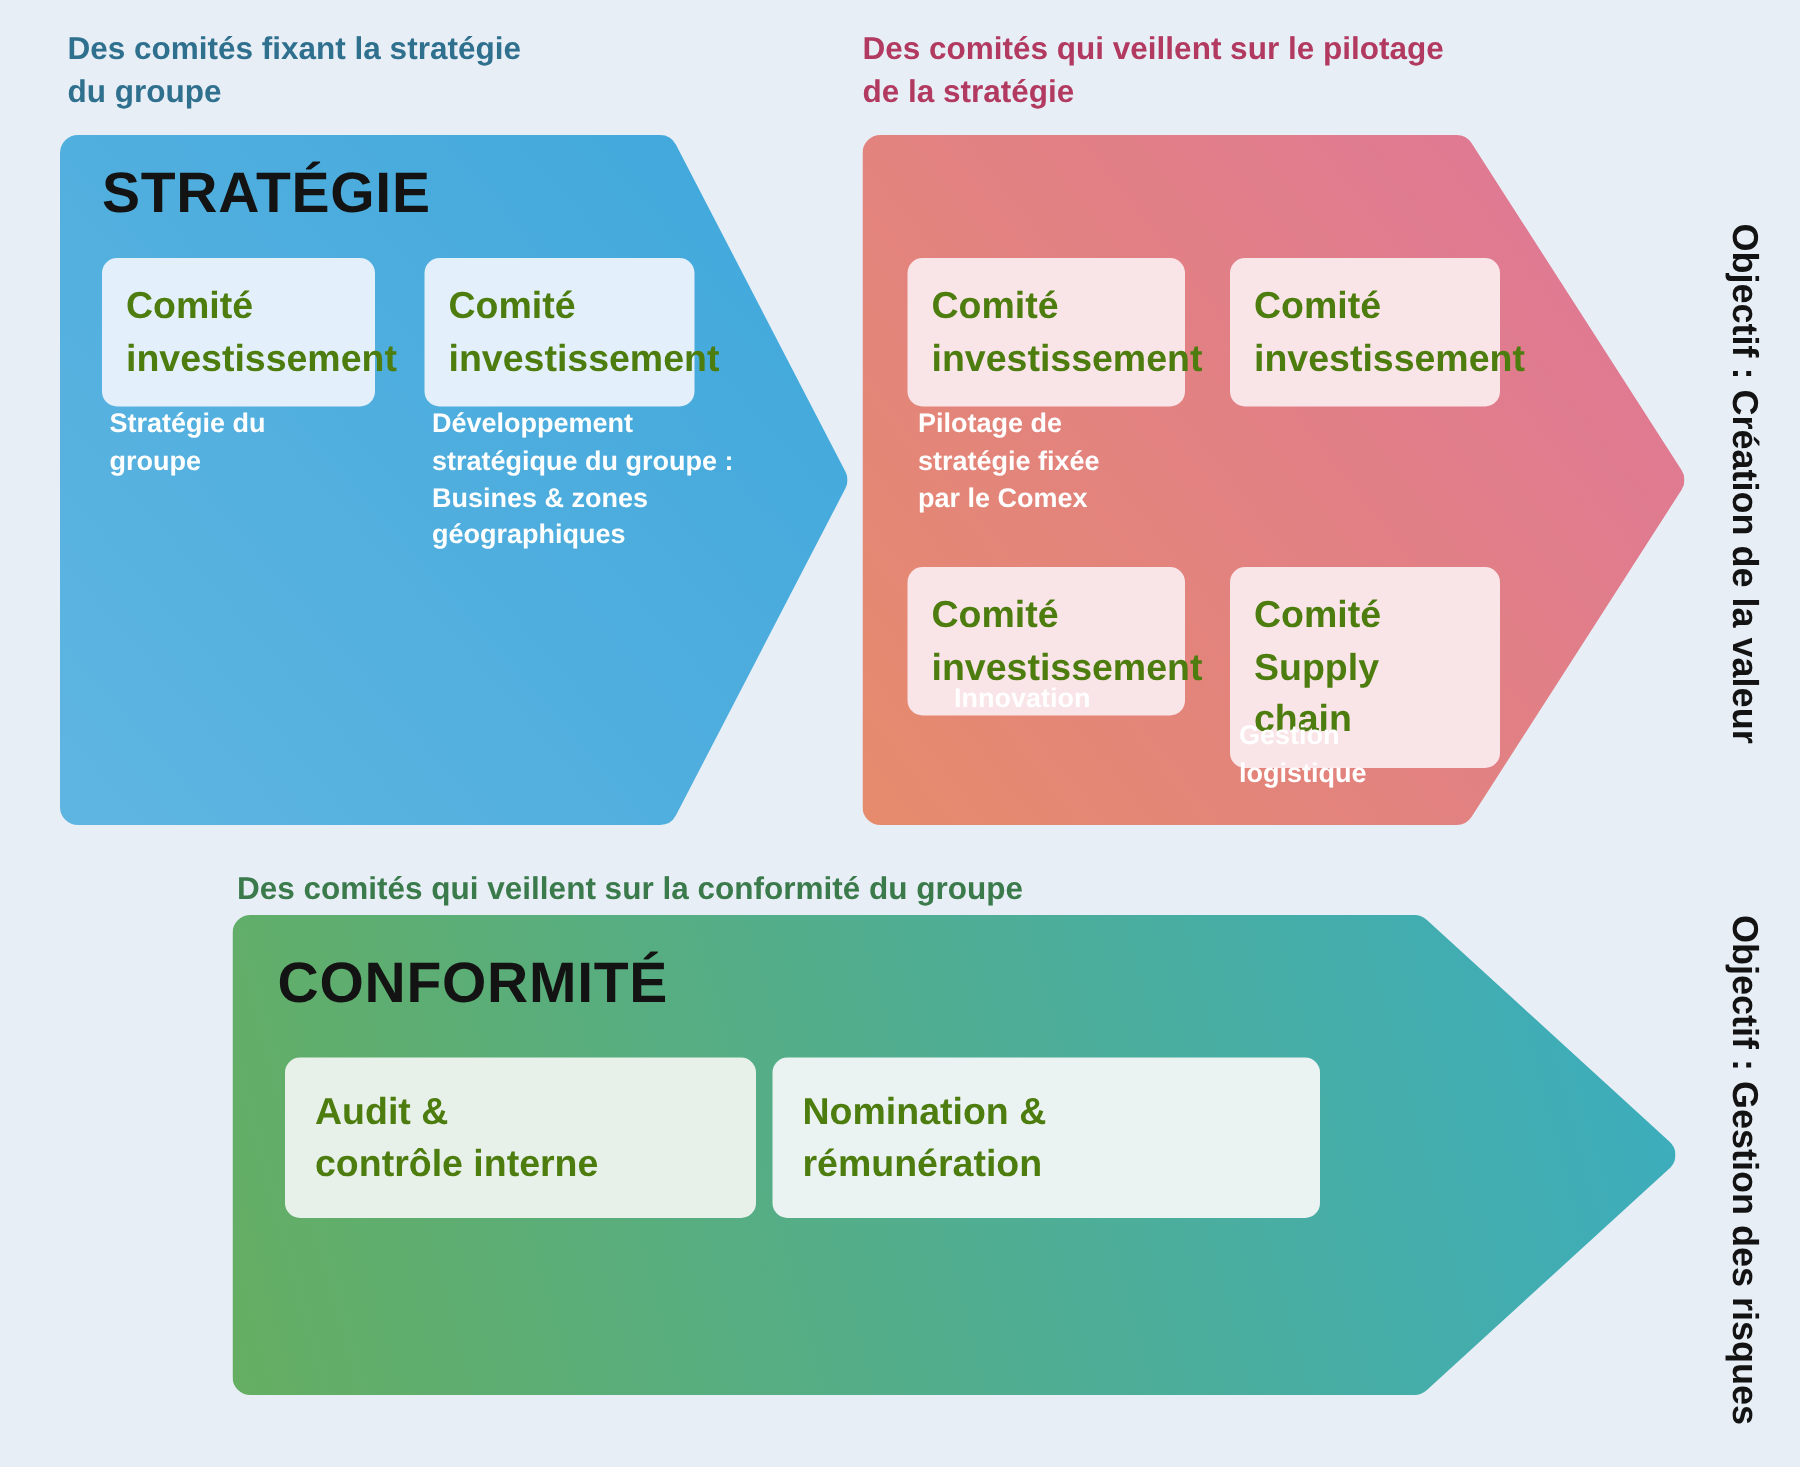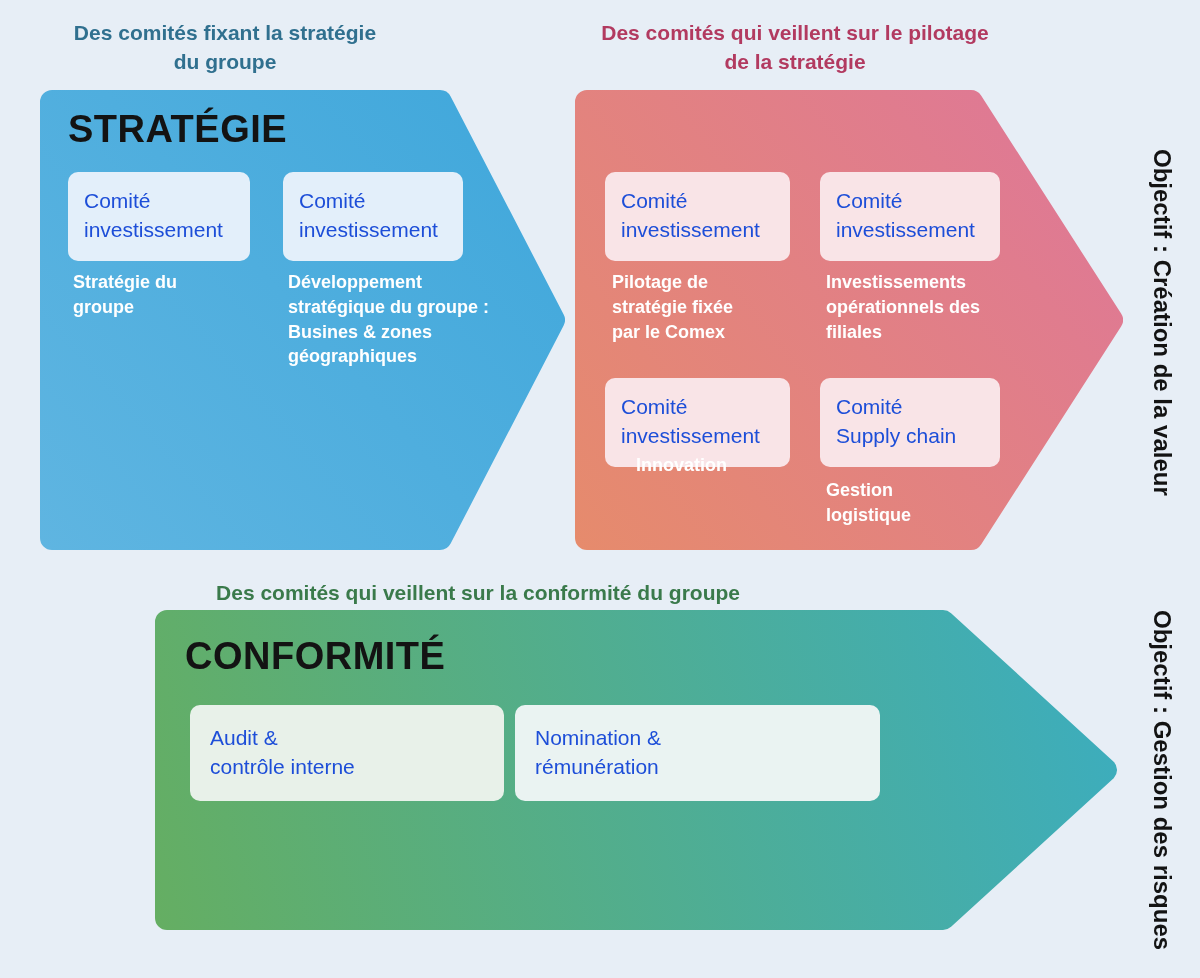--- a/index.html
+++ b/index.html
@@ -6,21 +6,21 @@
   body{
     font-family:"Liberation Sans","DejaVu Sans",sans-serif;
     background:#E7EEF6;
   }
   .canvas{
     position:relative;
     width:1200px;height:978px;
     background:#E7EEF6;
     overflow:hidden;
   }
-  .abs{position:absolute;text-align:center;}
+  .abs{position:absolute;}
   svg.arrow{position:absolute;display:block;}
 
   .eyebrow{
     position:absolute;
     font-size:21px;font-weight:700;line-height:1.4;
     white-space:pre-line;
   }
   .eyebrow-strategy{color:#30708F;}
   .eyebrow-pilotage{color:#B23A60;}
   .eyebrow-conformite{color:#3A7A4B;}
@@ -30,22 +30,22 @@
     font-size:38px;font-weight:800;letter-spacing:.5px;
     color:#131313;margin:0;
   }
 
   .combox{
     position:absolute;
     border-radius:10px;
     padding:15px 16px;
     box-sizing:border-box;
     min-height:89px;
-    font-size:21px;font-weight:400;line-height:1.38;
-    color:#1d4ed8;
+    font-size:25px;font-weight:700;line-height:1.38;
+    color:#4d7c0f;
     white-space:pre-line;
   }
   .box-strategy{background:#E3EFFA;}
   .box-pilotage{background:#F9E4E7;}
   .box-conf1{background:#E8F1E9;padding:19px 20px;}
   .box-conf2{background:#EAF3F2;padding:19px 20px;}
 
   .caption{
     position:absolute;
     font-size:18px;font-weight:700;line-height:1.38;
@@ -108,23 +108,20 @@
 
 
   <div class="combox box-pilotage" style="left:605px;top:172px;width:185px;">Comité
 investissement</div>
   <div class="combox box-pilotage" style="left:820px;top:172px;width:180px;">Comité
 investissement</div>
 
   <div class="caption" style="left:612px;top:270px;width:210px;">Pilotage de
 stratégie fixée
 par le Comex</div>
-  <div class="caption" style="left:826px;top:270px;width:220px;">Investissements
-opérationnels des
-filiales</div>
 
   <div class="combox box-pilotage" style="left:605px;top:378px;width:185px;">Comité
 investissement</div>
   <div class="combox box-pilotage" style="left:820px;top:378px;width:180px;">Comité
 Supply chain</div>
 
   <div class="caption" style="left:612px;top:453px;width:210px;margin-left:24px;">Innovation</div>
   <div class="caption" style="left:826px;top:478px;width:210px;">Gestion
 logistique</div>
 

